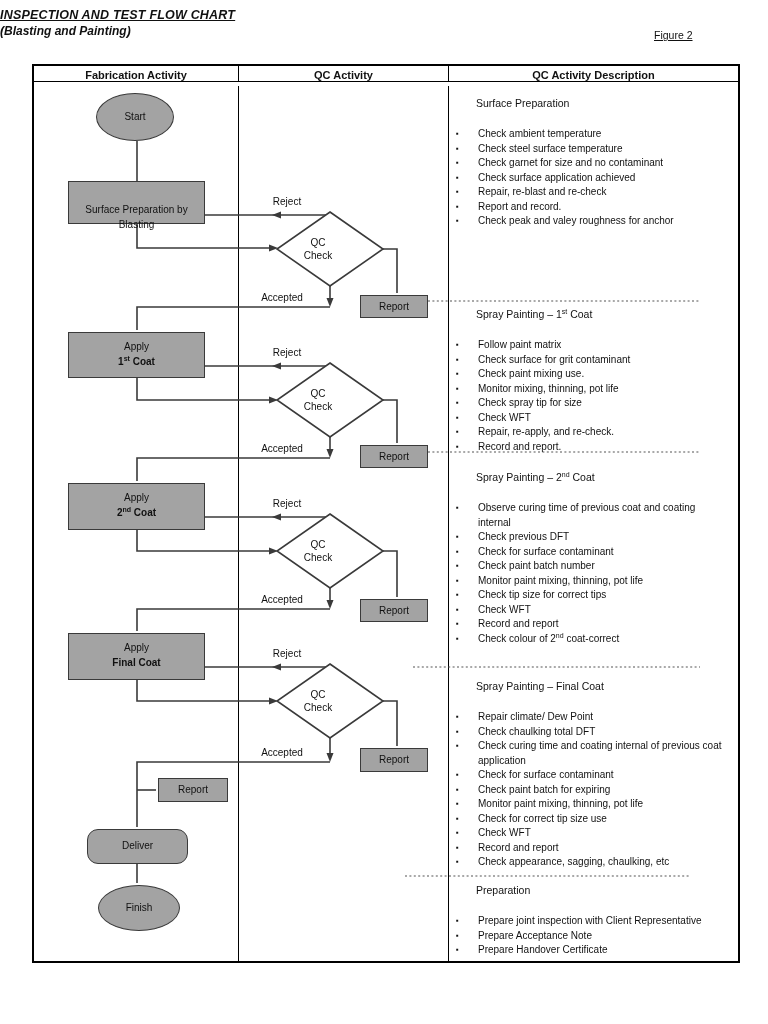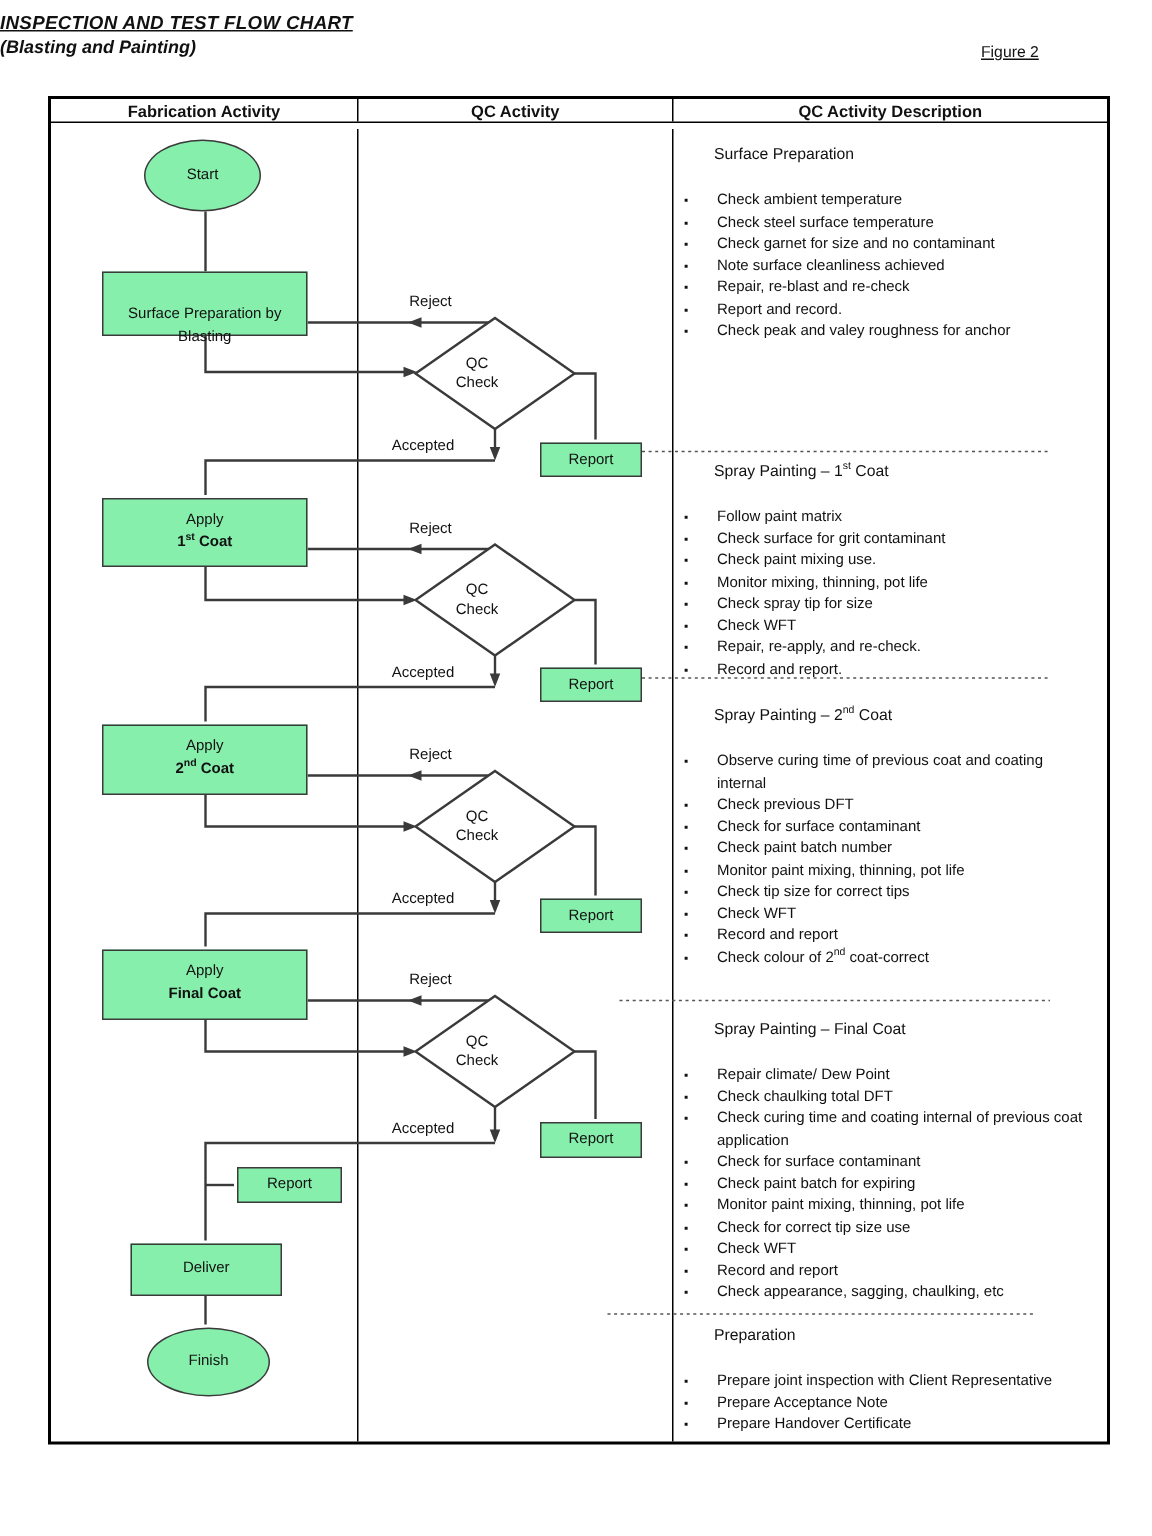--- a/index.html
+++ b/index.html
@@ -20,34 +20,34 @@
   .hcell{font-size:11px;font-weight:bold;text-align:center;line-height:19px;box-sizing:border-box;}
   .hc1{width:205px;border-right:1.5px solid #000;}
   .hc2{width:210px;border-right:1.5px solid #000;}
   .hc3{flex:1;}
   .vline{position:absolute;top:20px;bottom:0;width:1.5px;background:#000;}
   .v1{left:203.5px;}
   .v2{left:413.5px;}
   
   svg.connectors{position:absolute;left:0;top:0;z-index:2;}
   
-  .node{position:absolute;box-sizing:border-box;background:#86efac;border:1.6px solid #3a3a3a;text-align:center;font-size:10px;z-index:3;}
+  .node{position:absolute;box-sizing:border-box;background:#a3a3a3;border:1.6px solid #3a3a3a;text-align:center;font-size:10px;z-index:3;}
   .ellipse{border-radius:50%;}
   .start-node{left:96px;top:93px;width:78px;height:48px;line-height:45px;}
   .finish-node{left:98px;top:885px;width:82px;height:46px;line-height:43px;}
   .act-box{left:68px;width:137px;height:46px;padding-top:6px;line-height:15px;}
   .act1{top:181px;height:43px;padding-top:20px;}
   .act2{top:332px;}
   .act3{top:483px;height:47px;}
   .act4{top:633px;height:47px;}
   .act-box .b{font-weight:bold;}
   .report-box{left:360px;width:68px;height:23px;line-height:21px;}
   .rep1{top:295px;}.rep2{top:445px;}.rep3{top:599px;}.rep4{top:748px;height:24px;line-height:22px;}
   .report-left{left:158px;top:778px;width:70px;height:24px;line-height:22px;}
-  .deliver-box{left:87px;top:829px;width:101px;height:35px;line-height:32px;}
+  .deliver-box{left:87px;top:829px;width:101px;height:35px;line-height:32px;border-radius:11px;}
   .qc-label{position:absolute;left:288px;width:60px;text-align:center;font-size:10px;line-height:13px;z-index:3;}
   .qc1{top:236px;}.qc2{top:387px;}.qc3{top:538px;}.qc4{top:688px;}
   .flow-label{position:absolute;font-size:10px;z-index:3;text-align:center;}
   .rejl{left:252px;width:70px;}
   .rej1{top:196px;}.rej2{top:347px;}.rej3{top:498px;}.rej4{top:648px;}
   .accl{left:242px;width:80px;}
   .acc1{top:292px;}.acc2{top:443px;}.acc3{top:594px;}.acc4{top:747px;}
   
   .desc-section{position:absolute;left:447px;width:291px;z-index:3;}
   .d0{top:97px;}.d1{top:308px;}.d2{top:471px;}.d3{top:680px;}.d4{top:884px;}
@@ -183,21 +183,21 @@
 
 <div class="node deliver-box">Deliver</div>
 <div class="node ellipse finish-node">Finish</div>
 
 <div class="desc-section d0">
   <div class="desc-heading">Surface Preparation</div>
   <ul>
       <li>Check ambient temperature</li>
       <li>Check steel surface temperature</li>
       <li>Check garnet for size and no contaminant</li>
-      <li>Note surface cleanliness achieved</li>
+      <li>Check surface application achieved</li>
       <li>Repair, re-blast and re-check</li>
       <li>Report and record.</li>
       <li>Check peak and valey roughness for anchor</li>
     </ul>
 </div>
 <div class="desc-section d1">
   <div class="desc-heading">Spray Painting – 1<sup>st</sup> Coat</div>
   <ul>
       <li>Follow paint matrix</li>
       <li>Check surface for grit contaminant</li>

